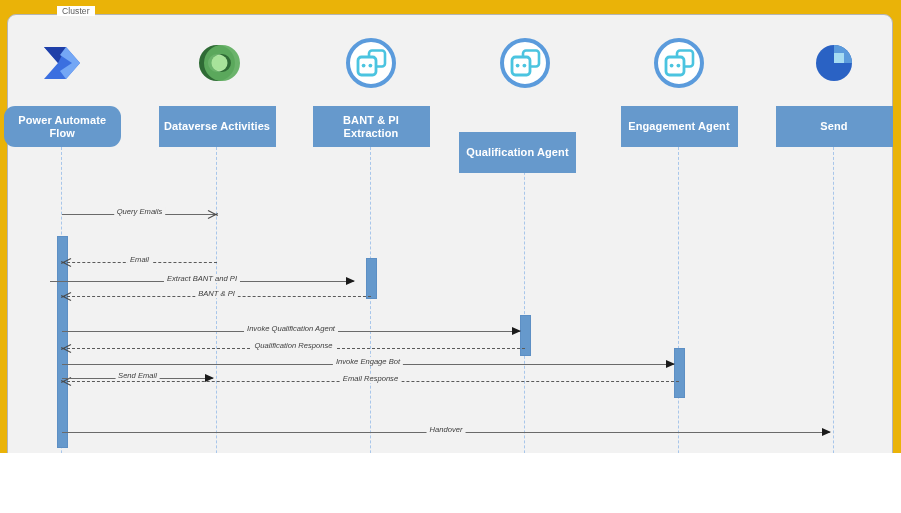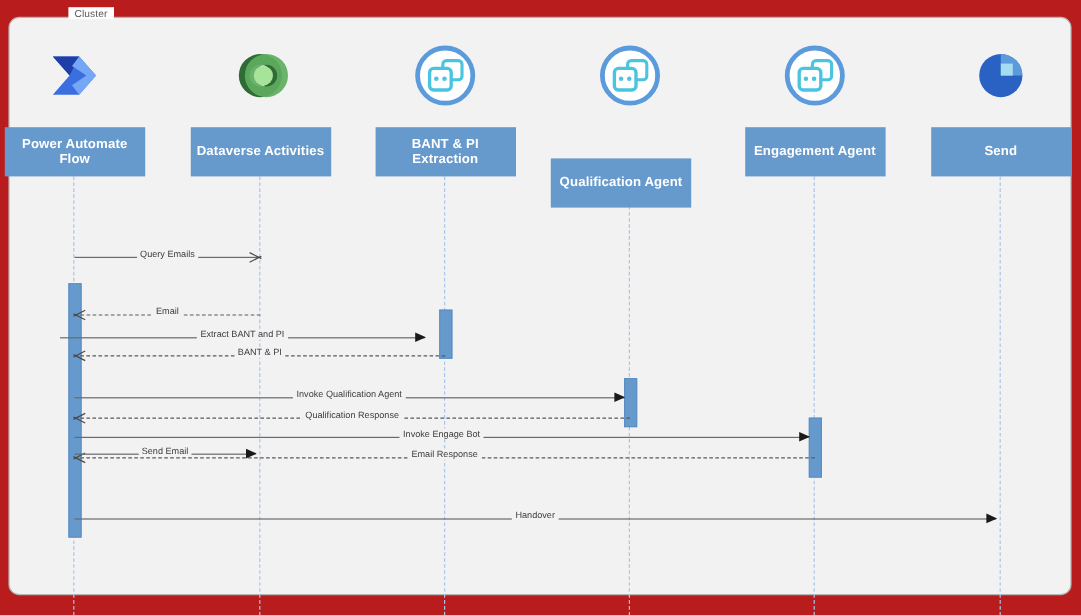--- a/index.html
+++ b/index.html
@@ -3,22 +3,22 @@
 <meta charset="utf-8">
 <style>
   html,body{margin:0;padding:0;background:#ffffff;}
   body{
     font-family:"Liberation Sans", sans-serif;
     -webkit-font-smoothing:antialiased;
   }
   #stage{
     position:relative;
     width:901px;
-    height:513px;
-    background:#b91c1c;
+    height:453px;
+    background:#eab308;
     overflow:hidden;
   }
 
   
   #cluster-frame{
     position:absolute;
     left:7px; top:14px;
     width:886px; height:482px;
     background:#f2f2f2;
     border:1px solid #b4b4b4;
@@ -82,21 +82,21 @@
   
   .activation{
     position:absolute;
     width:11px;
     background:#6699cc;
     border:1px solid #5d8fc4;
     box-sizing:border-box;
   }
 
   
-  .msg{ position:absolute; height:1px; }
+  .msg{ position:absolute; height:1px;font-style:italic; }
   .msg .line{
     position:absolute;
     left:0; top:0;
     height:0;
     width:100%;
   }
   .msg.solid .line{ border-top:1.3px solid #6a6a6a; }
   .msg.dashed .line{ border-top:1.3px dashed #5a5a5a; }
 
   .msg .label{
@@ -207,21 +207,21 @@
       <div class="icon-wrap" style="left: 775.5px;">
         <svg width="52" height="52" viewBox="0 0 52 52">
       <path d="M26 8a18 18 0 1 0 0 36 18 18 0 0 0 0-36z" fill="#2a62c4"></path>
       <path d="M26 8a18 18 0 0 1 18 18H26z" fill="#5b9bdc"></path>
       <rect x="26" y="16" width="10" height="10" fill="#a6dcf2"></rect>
     </svg>
       </div>
     </div>
 
   <div id="participants">
-      <div class="participant clipleft" style="left: 4px; width: 116.5px;">
+      <div class="participant clipleft" style="left: 4px; width: 116.5px; border-radius: 11px;">
         <span>Power Automate Flow</span>
       </div>
       <div class="participant" style="left: 158.5px; width: 117px;">
         <span>Dataverse Activities</span>
       </div>
       <div class="participant" style="left: 312.5px; width: 117px;">
         <span>BANT &amp; PI Extraction</span>
       </div>
       <div class="participant" style="left: 459px; width: 117px; margin-top: 26px;">
         <span>Qualification Agent</span>

